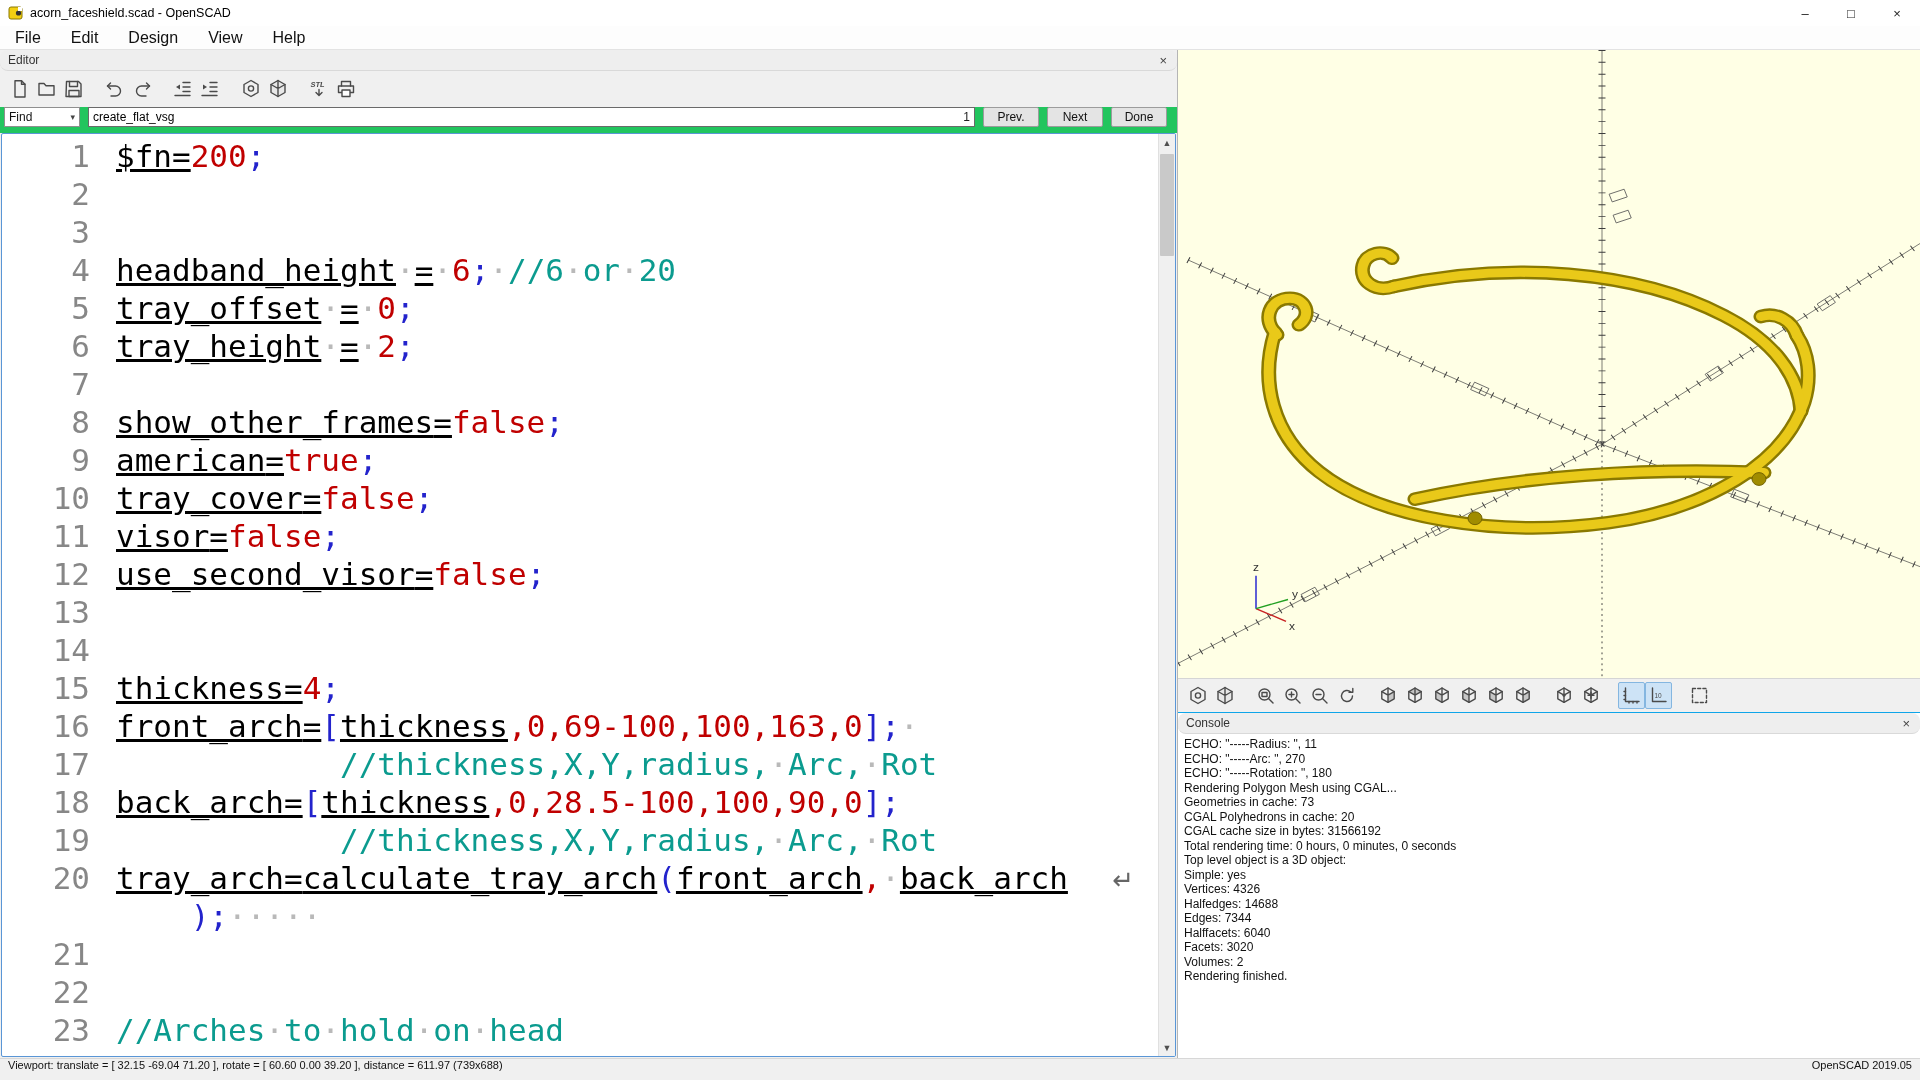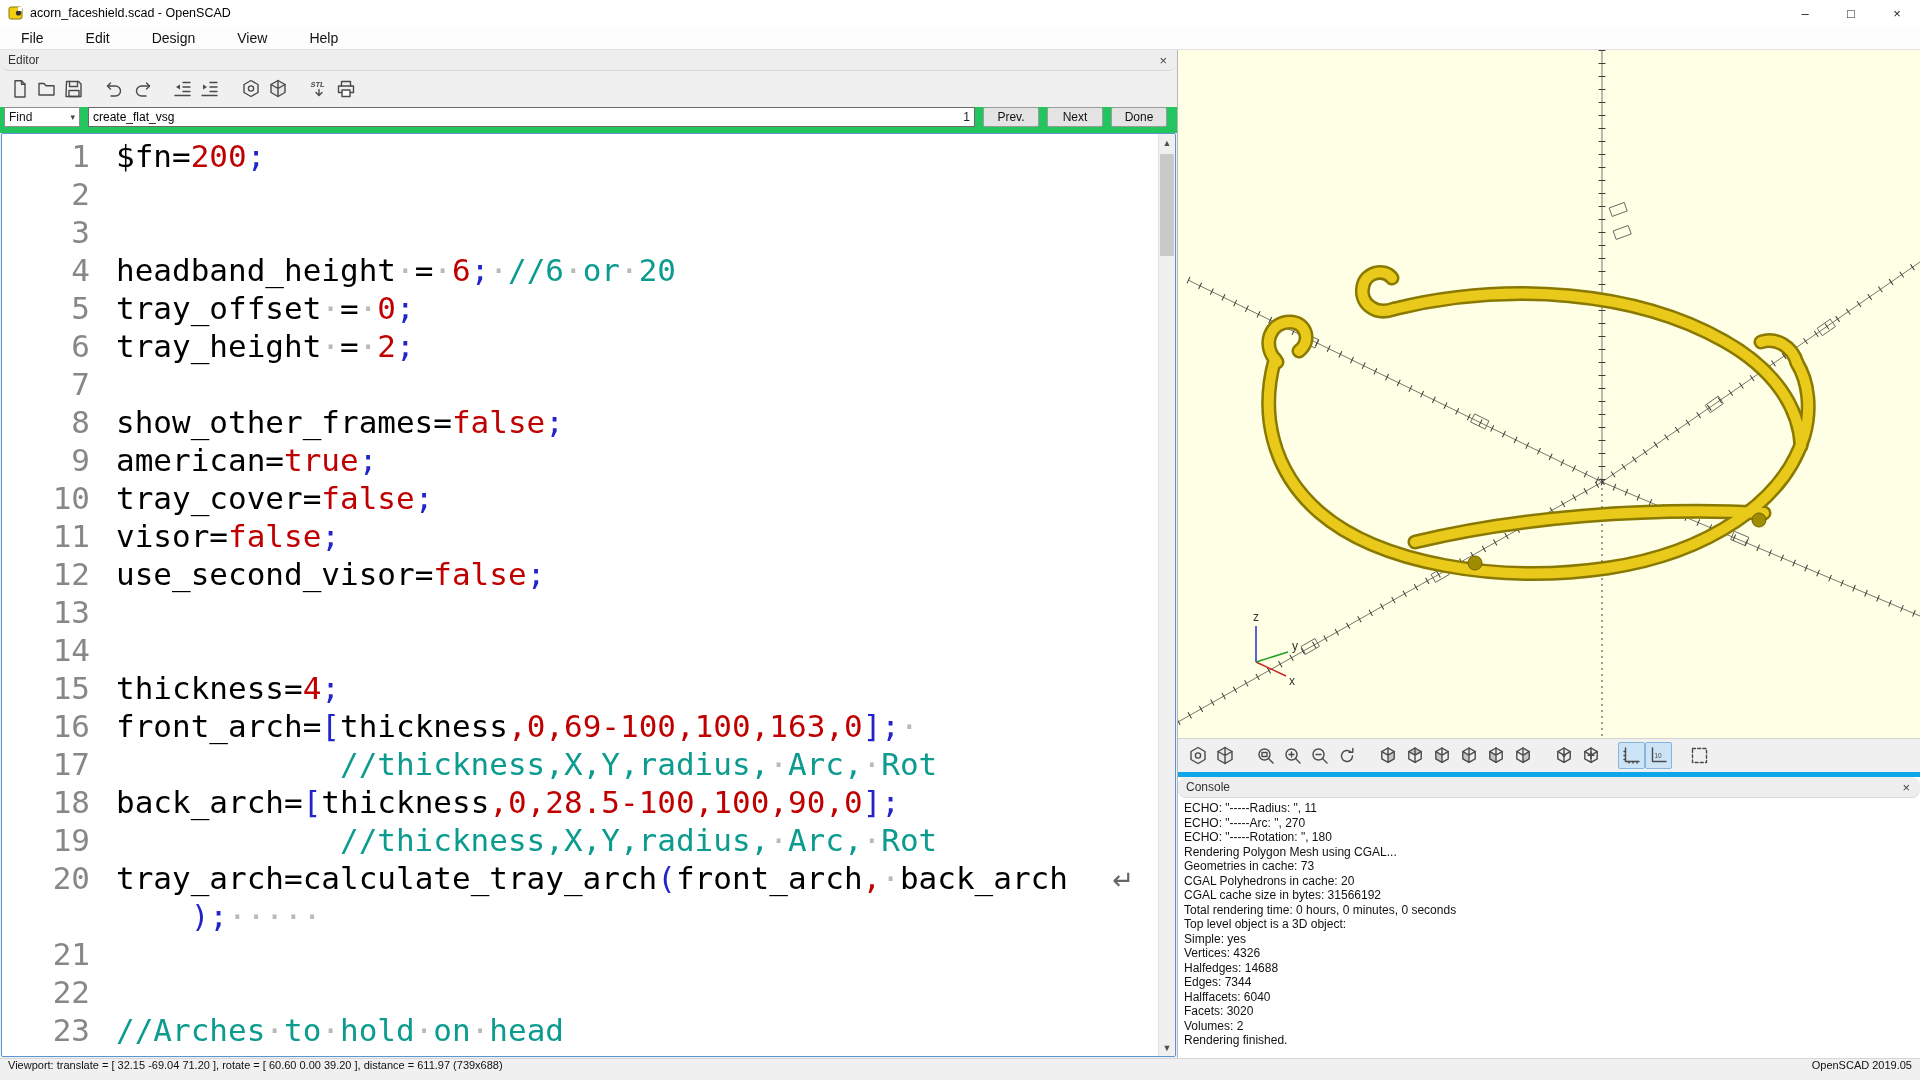--- a/index.html
+++ b/index.html
@@ -6,21 +6,21 @@
   html,body { width:1920px; height:1080px; overflow:hidden; }
   body { font-family:"Liberation Sans",sans-serif; background:#fff; color:#111; }
 
   
   .titlebar { height:26px; display:flex; align-items:center; background:#ffffff; }
   .titlebar .app-ico { width:16px; height:16px; margin:0 6px 0 8px; }
   .titlebar .title-text { font-size:12.5px; color:#000; }
   .titlebar .spacer { flex:1; }
   .win-btn { width:46px; height:26px; display:flex; align-items:center; justify-content:center; font-size:13px; color:#222; }
   .menubar { height:24px; display:flex; align-items:center; background:#fdfdfd; border-bottom:1px solid #e3e3e3; }
-  .menu-item { padding:0 21px; font-size:14px; color:#111; height:24px; line-height:24px; }
+  .menu-item { padding:0 15px; font-size:16px; color:#111; height:24px; line-height:24px; }
 
   .main { display:flex; height:1008px; }
 
   
   .left { width:1178px; display:flex; flex-direction:column; background:#f0f0f0; border-right:1px solid #b5b5b5; }
   .panel-header { height:21px; background:#eeeeee; border-bottom:1px solid #d9d9d9; display:flex; align-items:center; font-size:12px; color:#333; padding:0 8px;border-radius:8px; }
   .panel-header .ph-title { flex:1; }
   .panel-close { font-size:13px; color:#444; padding:0 2px; }
 
   .ed-toolbar { height:36px; display:flex; align-items:center; padding:0 6px; background:#f0f0f0; }
@@ -38,21 +38,21 @@
   .find-input { width:100%; height:20px; border:1px solid #6a6a6a; font-size:12px; padding:0 32px 0 4px; font-family:"Liberation Sans",sans-serif; background:#fff; }
   .find-count { position:absolute; right:5px; top:3px; font-size:12px; color:#222; }
   .find-btn { height:20px; min-width:56px; padding:0 10px; background:#e4e4e4; border:1px solid #9c9c9c; border-radius:2px; font-size:12px; color:#111; display:flex; align-items:center; justify-content:center; }
 
   .code-wrap { flex:1; position:relative; margin:0 1px 1px 1px; border:1px solid #5a96d6; border-radius:2px; background:#fff; overflow:hidden; }
   .code { position:absolute; left:0; top:0; right:17px; bottom:0; padding-top:3px; overflow:hidden;
           font-family:"DejaVu Sans Mono",monospace; font-size:31px; line-height:38px; white-space:pre; }
   .cl { display:flex; height:38px; position:relative; }
   .ln { width:104px; flex:none; text-align:right; padding-right:16px; color:#878787; }
   .ct { flex:1; padding-left:10px; }
-  .tk-v, .tk-o { color:#000; }
+  .tk-v, .tk-o { color:#000;text-decoration:underline; }
   .tk-n, .tk-b, .tk-m { color:#c00000; }
   .tk-p { color:#2323cc; }
   .tk-c { color:#0b9b8f; }
   .tk-ws { color:#b9b9b9; }
   .wrapmark { position:absolute; right:24px; top:2px; color:#666; font-size:26px; font-family:"DejaVu Sans",sans-serif; }
 
   .vscroll { position:absolute; right:0; top:0; bottom:0; width:17px; background:#f0f0f0; border-left:1px solid #e0e0e0; }
   .scroll-arrow { height:17px; display:flex; align-items:center; justify-content:center; font-size:9px; color:#505050; }
   .scroll-arrow.down { position:absolute; bottom:0; left:0; right:0; }
   .scroll-thumb { position:absolute; top:20px; left:1px; width:14px; height:102px; background:#c9c9c9; border-radius:1px; }
@@ -64,21 +64,21 @@
   .axline { stroke:#3c3c3c; stroke-width:0.7; }
   .axhatch { stroke:#3c3c3c; stroke-width:7; stroke-dasharray:1 12; }
   .axdot { stroke:#3c3c3c; stroke-width:1; stroke-dasharray:2 4; }
   .smbox { stroke:#555; stroke-width:0.8; fill:none; }
   .band-o { stroke:var(--model-edge,#8a7900); stroke-width:15; fill:none; stroke-linecap:round; }
   .band-i { stroke:var(--model,#e9c919); stroke-width:10; fill:none; stroke-linecap:round; }
   .knub { fill:#a08c00; stroke:#6f6000; stroke-width:1; }
 
   .vp-toolbar { height:34px; display:flex; align-items:center; padding:0 6px; background:#f0f0f0; border-top:1px solid #d5d5d5; }
 
-  .console-panel { height:286px; display:flex; flex-direction:column; background:#fff; border-top:5px solid #0ea5e9; }
+  .console-panel { height:346px; display:flex; flex-direction:column; background:#fff; border-top:1px solid #0ea5e9; }
   .console-body { flex:1; overflow:hidden; padding:3px 6px; font-size:12px; line-height:14.5px; color:#111; }
 
   
   .statusbar { height:22px; display:flex; align-items:flex-start; background:#f0f0f0; border-top:1px solid #d7d7d7; font-size:11px; color:#111; padding:0 8px; }
   .statusbar .spacer { flex:1; }
 </style>
 </head>
 <body>
 
 <div class="window">

